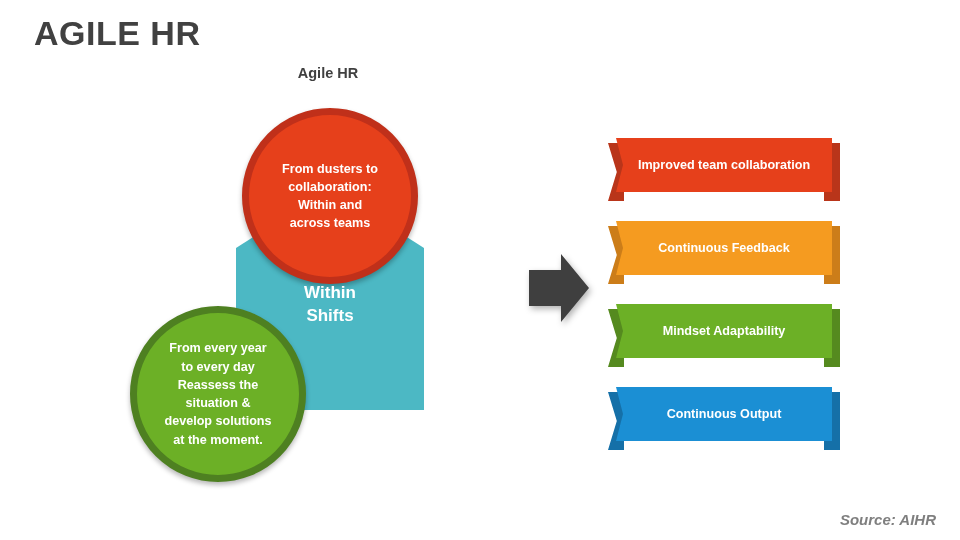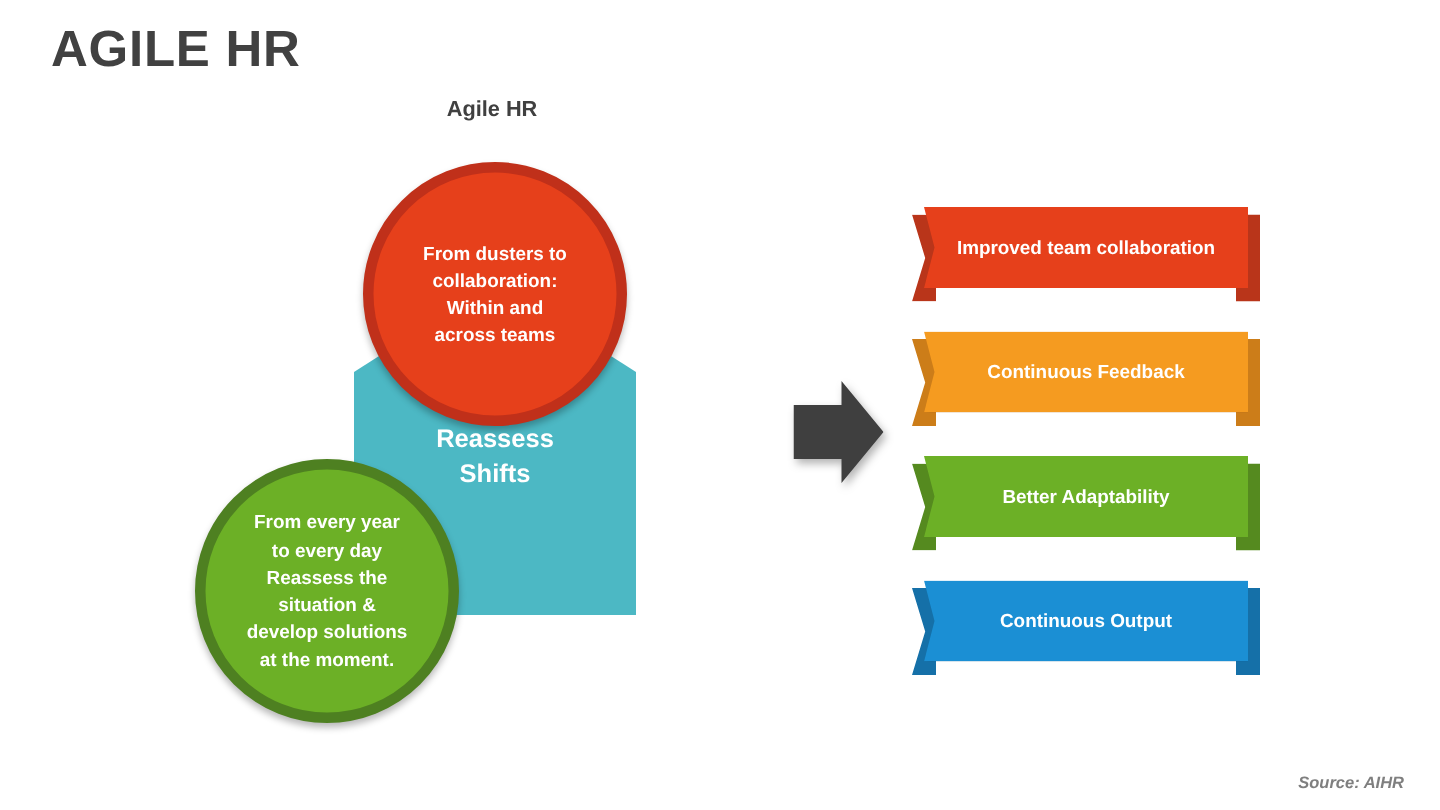--- a/index.html
+++ b/index.html
@@ -142,39 +142,39 @@
 
   #ribbon-0 { top:138px; }
   #ribbon-1 { top:221px; }
   #ribbon-2 { top:304px; }
   #ribbon-3 { top:387px; }
 
   
   #source {
     position:absolute;
     right:24px; bottom:12px;
-    font-size:11px;
+    font-size:15px;
     font-weight:bold;
     font-style:italic;
     color:#7f7f7f;
   }
 </style>
 </head>
 <body>
 
 <div id="slide">
 
   <div id="page-title">AGILE HR</div>
 
   <div id="heading-agile-hr" class="col-heading">Agile HR</div>
 
   <div id="venn">
 
     <div id="hexagon" style="background: rgb(76, 184, 196);"></div>
-    <div id="hexagon-label">Reassess
+    <div id="hexagon-label">Within
 Shifts</div>
 
     <div id="lobe-red" class="lobe" style="background: rgb(230, 64, 27); border-color: rgb(192, 48, 26);">
       <span class="txt">From dusters to
 collaboration:
 Within and
 across teams</span>
     </div>
 
     <div id="lobe-green" class="lobe" style="background: rgb(108, 176, 38); border-color: rgb(78, 128, 33);">
@@ -206,21 +206,21 @@
     <div class="tail-r" style="background: rgb(185, 53, 26); clip-path: polygon(0px 0px, 100% 0px, 100% 100%, 0px 100%);"></div>
     <div class="body" style="background: rgb(230, 64, 27);">
       <span class="label">Improved team collaboration</span>
     </div>
   </div>
 
   <div id="ribbon-2" class="ribbon">
     <div class="tail-l" style="background: rgb(85, 138, 31); clip-path: polygon(0px 0px, 100% 0px, 100% 100%, 0px 100%, 55% 50%);"></div>
     <div class="tail-r" style="background: rgb(85, 138, 31); clip-path: polygon(0px 0px, 100% 0px, 100% 100%, 0px 100%);"></div>
     <div class="body" style="background: rgb(108, 176, 38);">
-      <span class="label">Better Adaptability</span>
+      <span class="label">Mindset Adaptability</span>
     </div>
   </div>
 
   <div id="ribbon-3" class="ribbon">
     <div class="tail-l" style="background: rgb(21, 112, 168); clip-path: polygon(0px 0px, 100% 0px, 100% 100%, 0px 100%, 55% 50%);"></div>
     <div class="tail-r" style="background: rgb(21, 112, 168); clip-path: polygon(0px 0px, 100% 0px, 100% 100%, 0px 100%);"></div>
     <div class="body" style="background: rgb(27, 143, 212);">
       <span class="label">Continuous Output</span>
     </div>
   </div>

